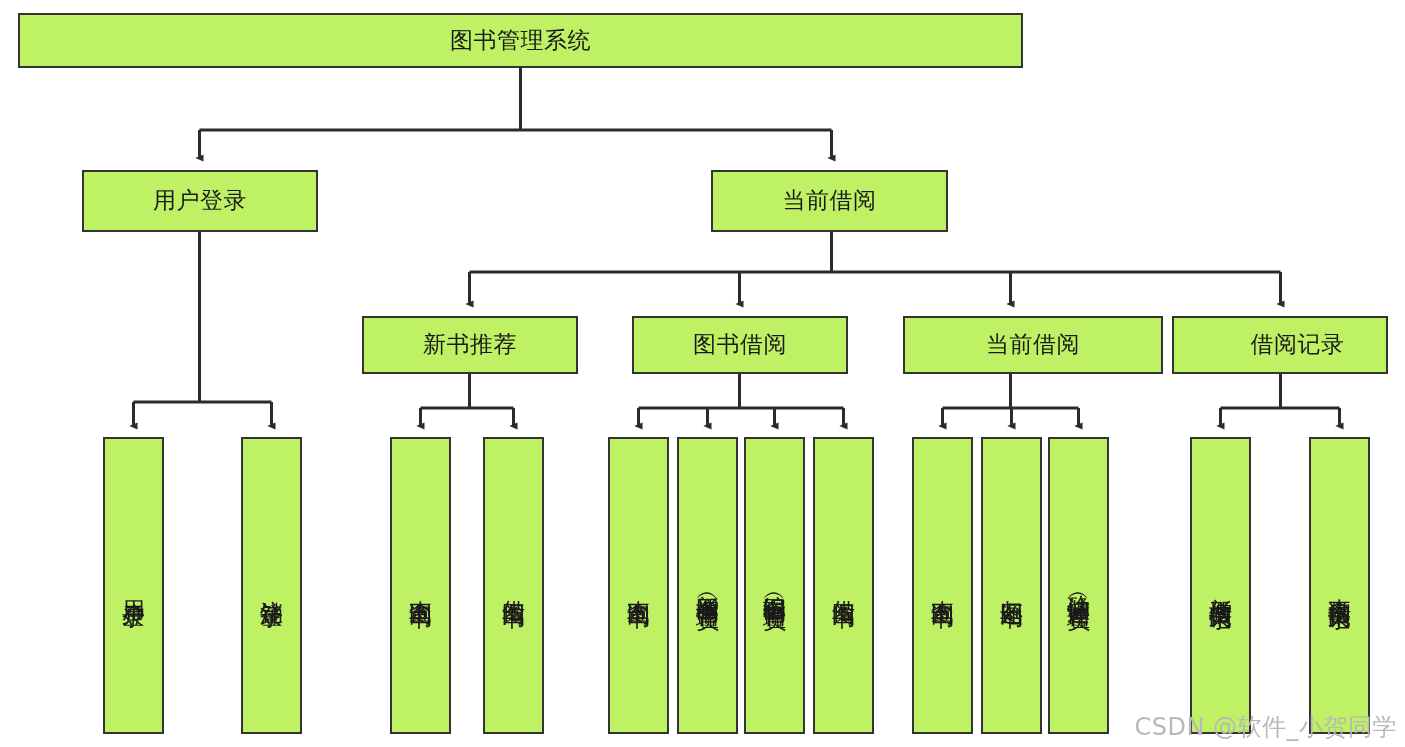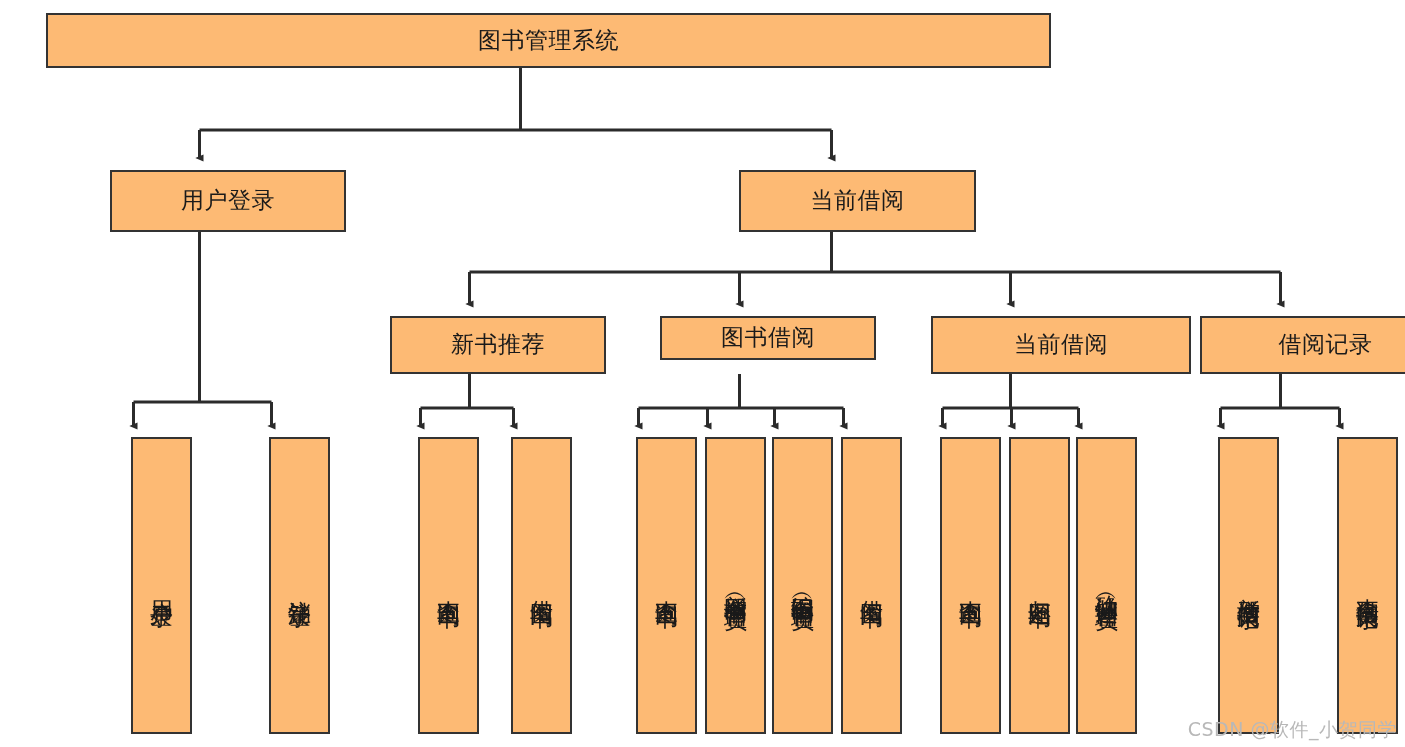--- a/index.html
+++ b/index.html
@@ -22,27 +22,26 @@
     position: absolute;
     left: 0;
     top: 0;
     width: 1405px;
     height: 747px;
     pointer-events: none;
   }
   .node {
     position: absolute;
     box-sizing: border-box;
-    background: #fdba74;
+    background: #bef264;
     border: 2px solid #333333;
     display: flex;
     align-items: center;
     justify-content: center;
     color: #1a1a1a;
-    margin-left: 28px;
   }
   .node-h {
     font-size: 23px;
     line-height: 1.1;
     letter-spacing: 0.5px;
     white-space: nowrap;
   }
   .node-v {
     font-size: 23px;
     line-height: 1.18;
@@ -53,21 +52,21 @@
   }
   .node-v .vlabel {
     writing-mode: vertical-rl;
     text-orientation: upright;
     display: block;
   }
   #watermark {
     position: absolute;
     right: 8px;
     bottom: 4px;
-    font-size: 19px;
+    font-size: 24px;
     color: #b8b8b8;
     white-space: nowrap;
     letter-spacing: 0.5px;
   }
 </style>
 </head>
 <body>
 
 <div id="diagram-root">
 
@@ -129,21 +128,21 @@
   <div class="node node-h" style="left:82px; top:170px; width:236px; height:62px;">
     <span>用户登录</span>
   </div>
   <div class="node node-h" style="left:711px; top:170px; width:237px; height:62px;">
     <span>当前借阅</span>
   </div>
 
   <div class="node node-h" style="left:362px; top:316px; width:216px; height:58px;">
     <span>新书推荐</span>
   </div>
-  <div class="node node-h" style="left:632px; top:316px; width:216px; height:44px;">
+  <div class="node node-h" style="left:632px; top:316px; width:216px; height:58px;">
     <span>图书借阅</span>
   </div>
   <div class="node node-h" style="left:903px; top:316px; width:260px; height:58px;">
     <span>当前借阅</span>
   </div>
   <div class="node node-h" style="left:1172px; top:316px; width:216px; height:58px;padding-left:35px;">
     <span>借阅记录</span>
   </div>
 
   <div class="node node-v" style="left:103px; top:437px; width:61px; height:297px;">

